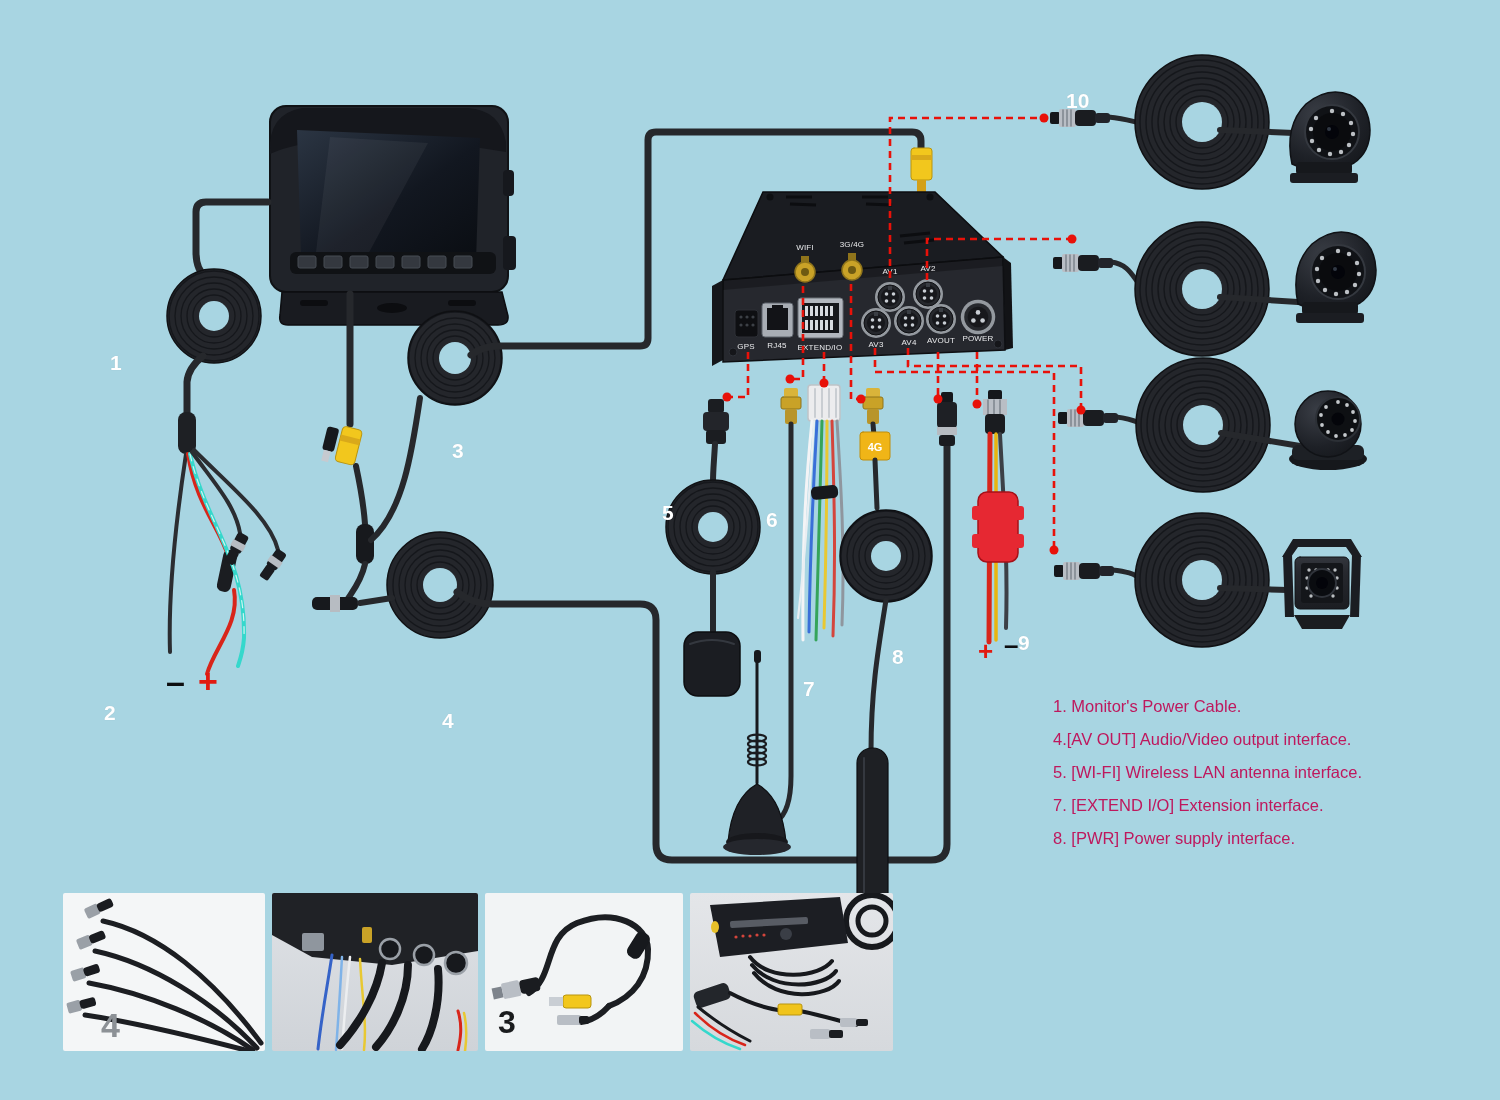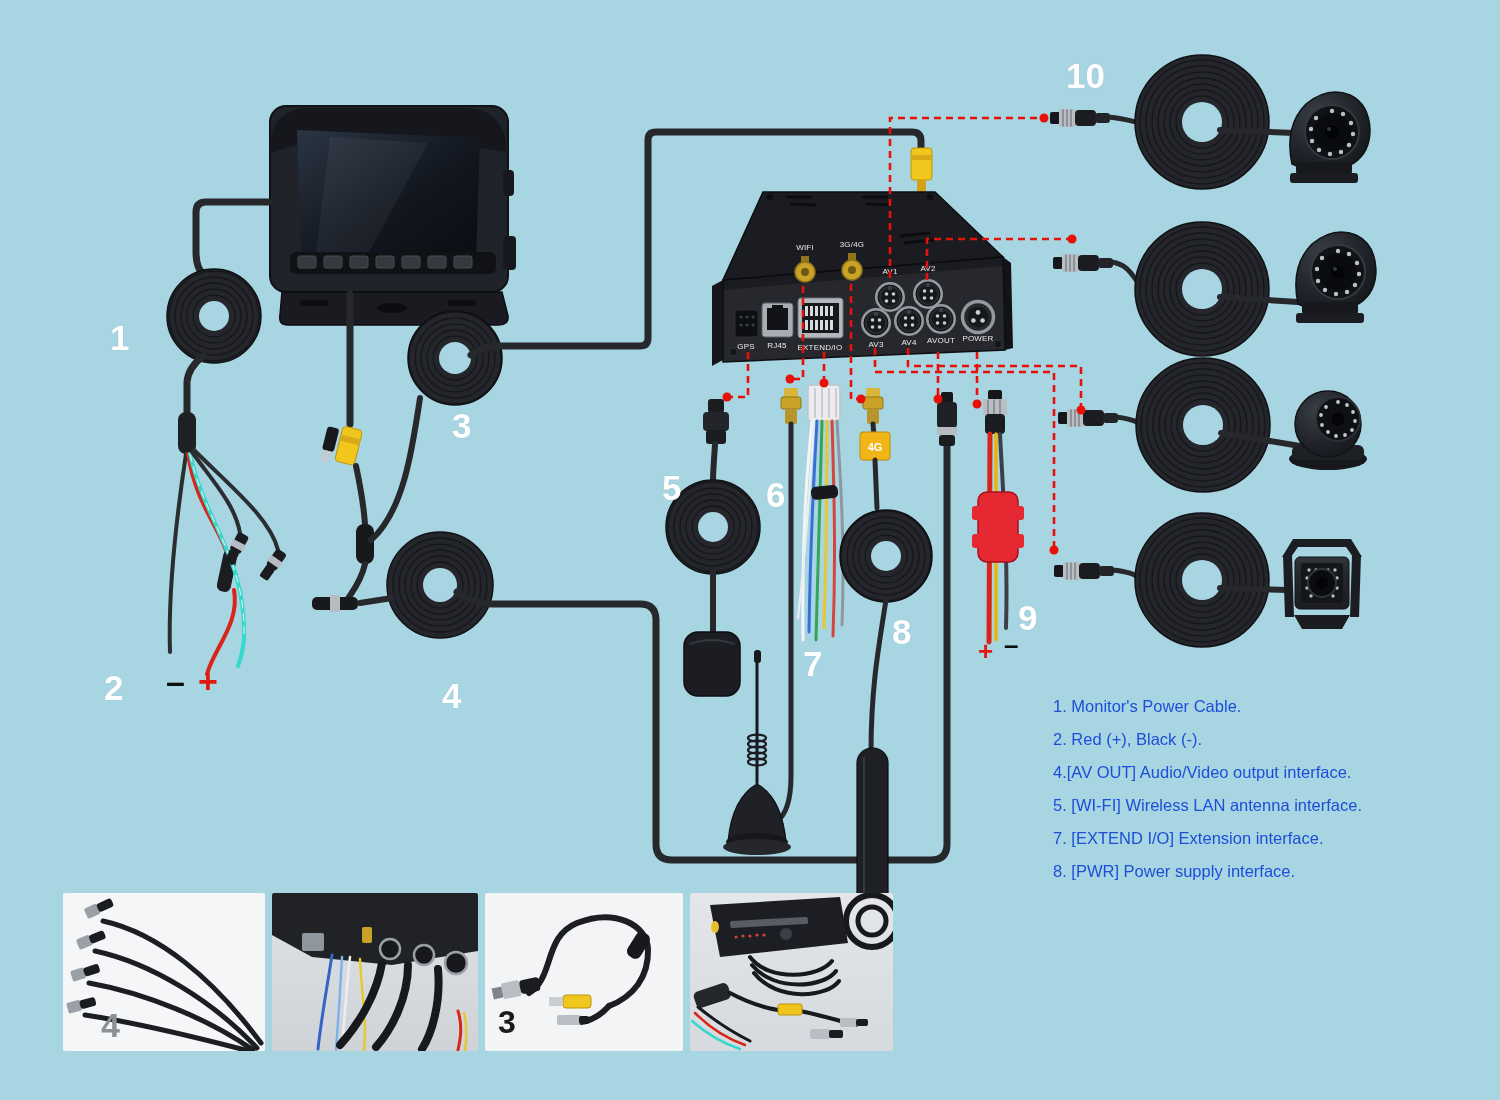--- a/index.html
+++ b/index.html
@@ -1,22 +1,22 @@
 <!DOCTYPE html>
 <html><head>
 <meta charset="utf-8">
 <style>
   html,body{margin:0;padding:0;background:#7fb7c9;}
   .stage{position:relative;width:1500px;height:1100px;background:#a8d5e2;overflow:hidden;
          font-family:"Liberation Sans",sans-serif;}
   .stage svg{position:absolute;left:0;top:0;}
-  .marker{position:absolute;color:#ffffff;font-weight:bold;font-size:35px;line-height:1;
-          text-shadow:0 0 1px rgba(0,0,0,0.15);}
+  .marker{position:absolute;color:#ffffff;font-weight:bold;font-size:21px;line-height:1;
+          text-shadow:0 0 1px rgba(0,0,0,0.15);margin-top:32px;}
   .sign{position:absolute;font-weight:bold;line-height:1;}
-  .legend{position:absolute;left:1053px;top:690px;width:360px;color:#1d4ed8;}
+  .legend{position:absolute;left:1053px;top:690px;width:360px;color:#be185d;}
   .legend .line{font-size:16.5px;line-height:33px;white-space:nowrap;}
   .photo{position:absolute;top:893px;height:158px;overflow:hidden;border-radius:2px;}
   .photo svg{position:absolute;left:0;top:0;}
   .photo-label{position:absolute;font-weight:bold;line-height:1;}
   .port-label{fill:#e9eaec;font-size:8px;font-family:"Liberation Sans",sans-serif;letter-spacing:.2px;}
 </style>
 </head>
 <body>
 
 <div class="stage">
@@ -545,21 +545,20 @@
 <div class="marker" style="left:1018px;top:600px;">9</div>
 <div class="marker" style="left:1066px;top:58px;">10</div>
 
 <div class="sign" style="left:166px;top:664px;font-size:34px;color:#0d0e10;">–</div>
 <div class="sign" style="left:198px;top:664px;font-size:34px;color:#e11a10;">+</div>
 <div class="sign" style="left:978px;top:638px;font-size:26px;color:#e11a10;">+</div>
 <div class="sign" style="left:1004px;top:632px;font-size:26px;color:#0d0e10;">–</div>
 
 <div class="legend">
   <div class="line">1. Monitor's Power Cable.</div>
-  <div class="line">2. Red (+), Black (-).</div>
   <div class="line">4.[AV OUT] Audio/Video output interface.</div>
   <div class="line">5. [WI-FI] Wireless LAN antenna interface.</div>
   <div class="line">7. [EXTEND I/O] Extension interface.</div>
   <div class="line">8. [PWR] Power supply interface.</div>
 </div>
 
 <div class="photo" style="left:63px;width:202px;background:#f4f6f7;">
   <svg width="202" height="158" viewBox="0 0 202 158">
     <g fill="none" stroke="#1c1e22" stroke-width="5" stroke-linecap="round">
       <path d="M40 28 C95 40 150 85 198 150"></path>

